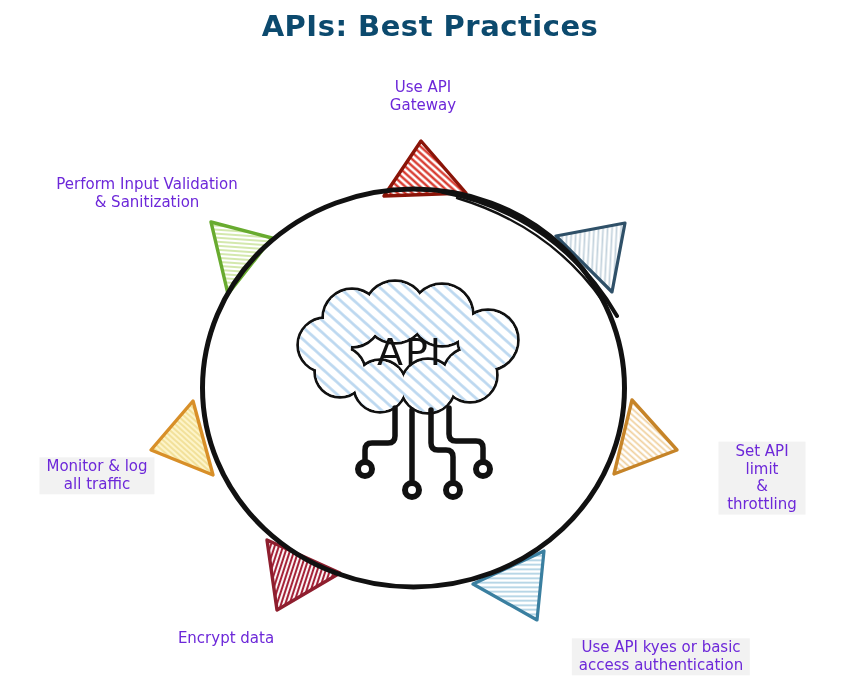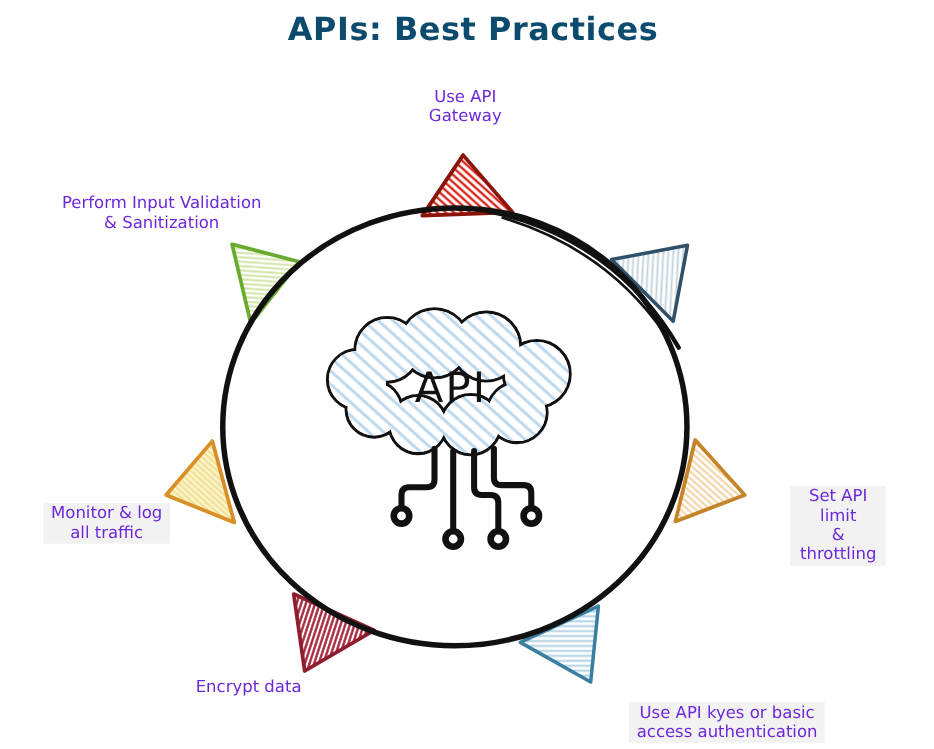--- a/index.html
+++ b/index.html
@@ -31,21 +31,21 @@
     white-space:pre-line;
     color:#6d28d9;
     padding:1px 7px;
   }
   .node-label.shaded{background:#f2f2f2;}
   
   #lbl-0{left:423px;top:97px;}
   #lbl-1{left:697px;top:210px;}
   #lbl-2{left:762px;top:478px;}
   #lbl-3{left:661px;top:657px;}
-  #lbl-4{left:226px;top:625px;text-align:right;}
+  #lbl-4{left:226px;top:639px;text-align:right;}
   #lbl-5{left:77px;top:476px;margin-left:20px;}
   #lbl-6{left:147px;top:194px;}
 </style>
 </head>
 <body>
 
 <div class="page">
 
   <div class="page-title">APIs: Best Practices</div>
 

